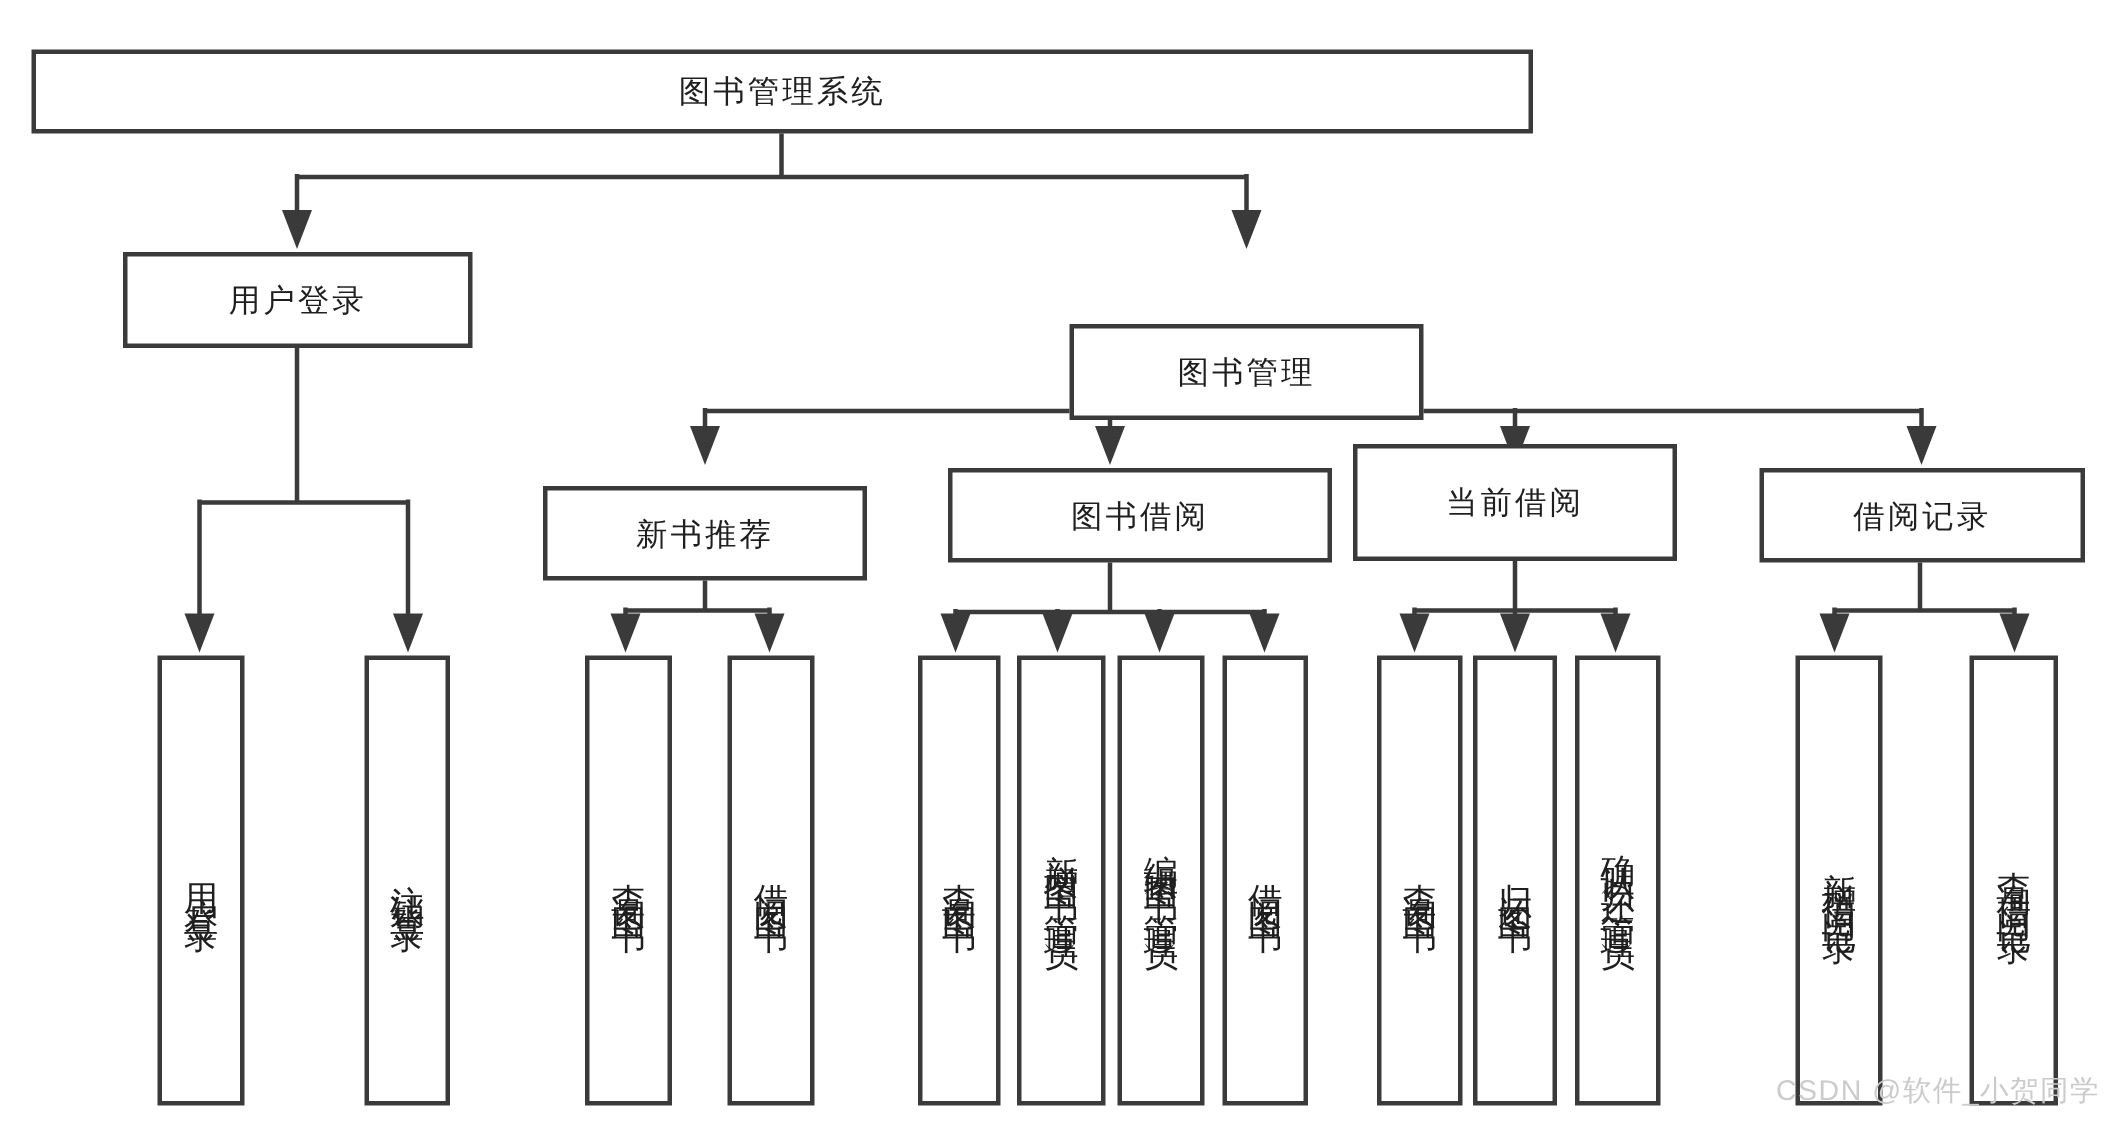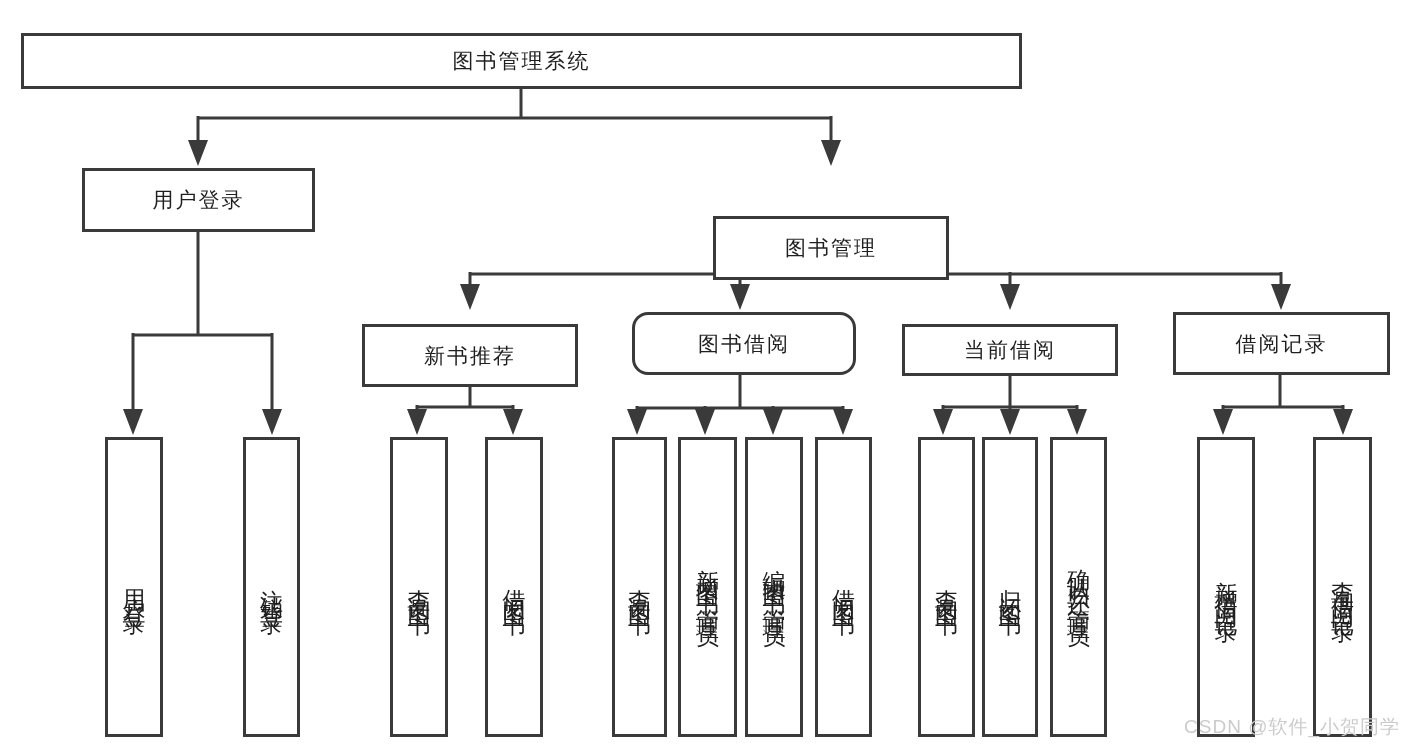--- a/index.html
+++ b/index.html
@@ -78,22 +78,22 @@
       M1067,409 L1087,409 L1077,435 Z
       M1213,409 L1233,409 L1223,435 Z  M1333,409 L1353,409 L1343,435 Z"></path>
   </svg>
 
   <div class="box" style="left:21px;top:13px;width:1001px;height:56px;margin-top:20px;">图书管理系统</div>
 
   <div class="box" style="left:82px;top:168px;width:233px;height:64px;">用户登录</div>
   <div class="box" style="left:713px;top:180px;width:236px;height:64px;margin-top:36px;">图书管理</div>
 
   <div class="box" style="left:362px;top:324px;width:216px;height:63px;">新书推荐</div>
-  <div class="box" style="left:632px;top:312px;width:224px;height:63px;border-radius:16px;">图书借阅</div>
-  <div class="box" style="left:902px;top:324px;width:216px;height:52px;">当前借阅</div>
+  <div class="box" style="left:632px;top:312px;width:256px;height:63px;">图书借阅</div>
+  <div class="box" style="left:902px;top:296px;width:216px;height:78px;">当前借阅</div>
   <div class="box" style="left:1173px;top:312px;width:217px;height:63px;">借阅记录</div>
 
   <div class="box leaf" style="left:105px;top:437px;width:58px;height:300px;">用户登录</div>
   <div class="box leaf" style="left:243px;top:437px;width:57px;height:300px;">注销登录</div>
 
   <div class="box leaf" style="left:390px;top:437px;width:58px;height:300px;">查询图书</div>
   <div class="box leaf" style="left:485px;top:437px;width:58px;height:300px;">借阅图书</div>
 
   <div class="box leaf" style="left:612px;top:437px;width:55px;height:300px;">查询图书</div>
   <div class="box leaf" style="left:678px;top:437px;width:59px;height:300px;">新增图书（管理员）</div>

